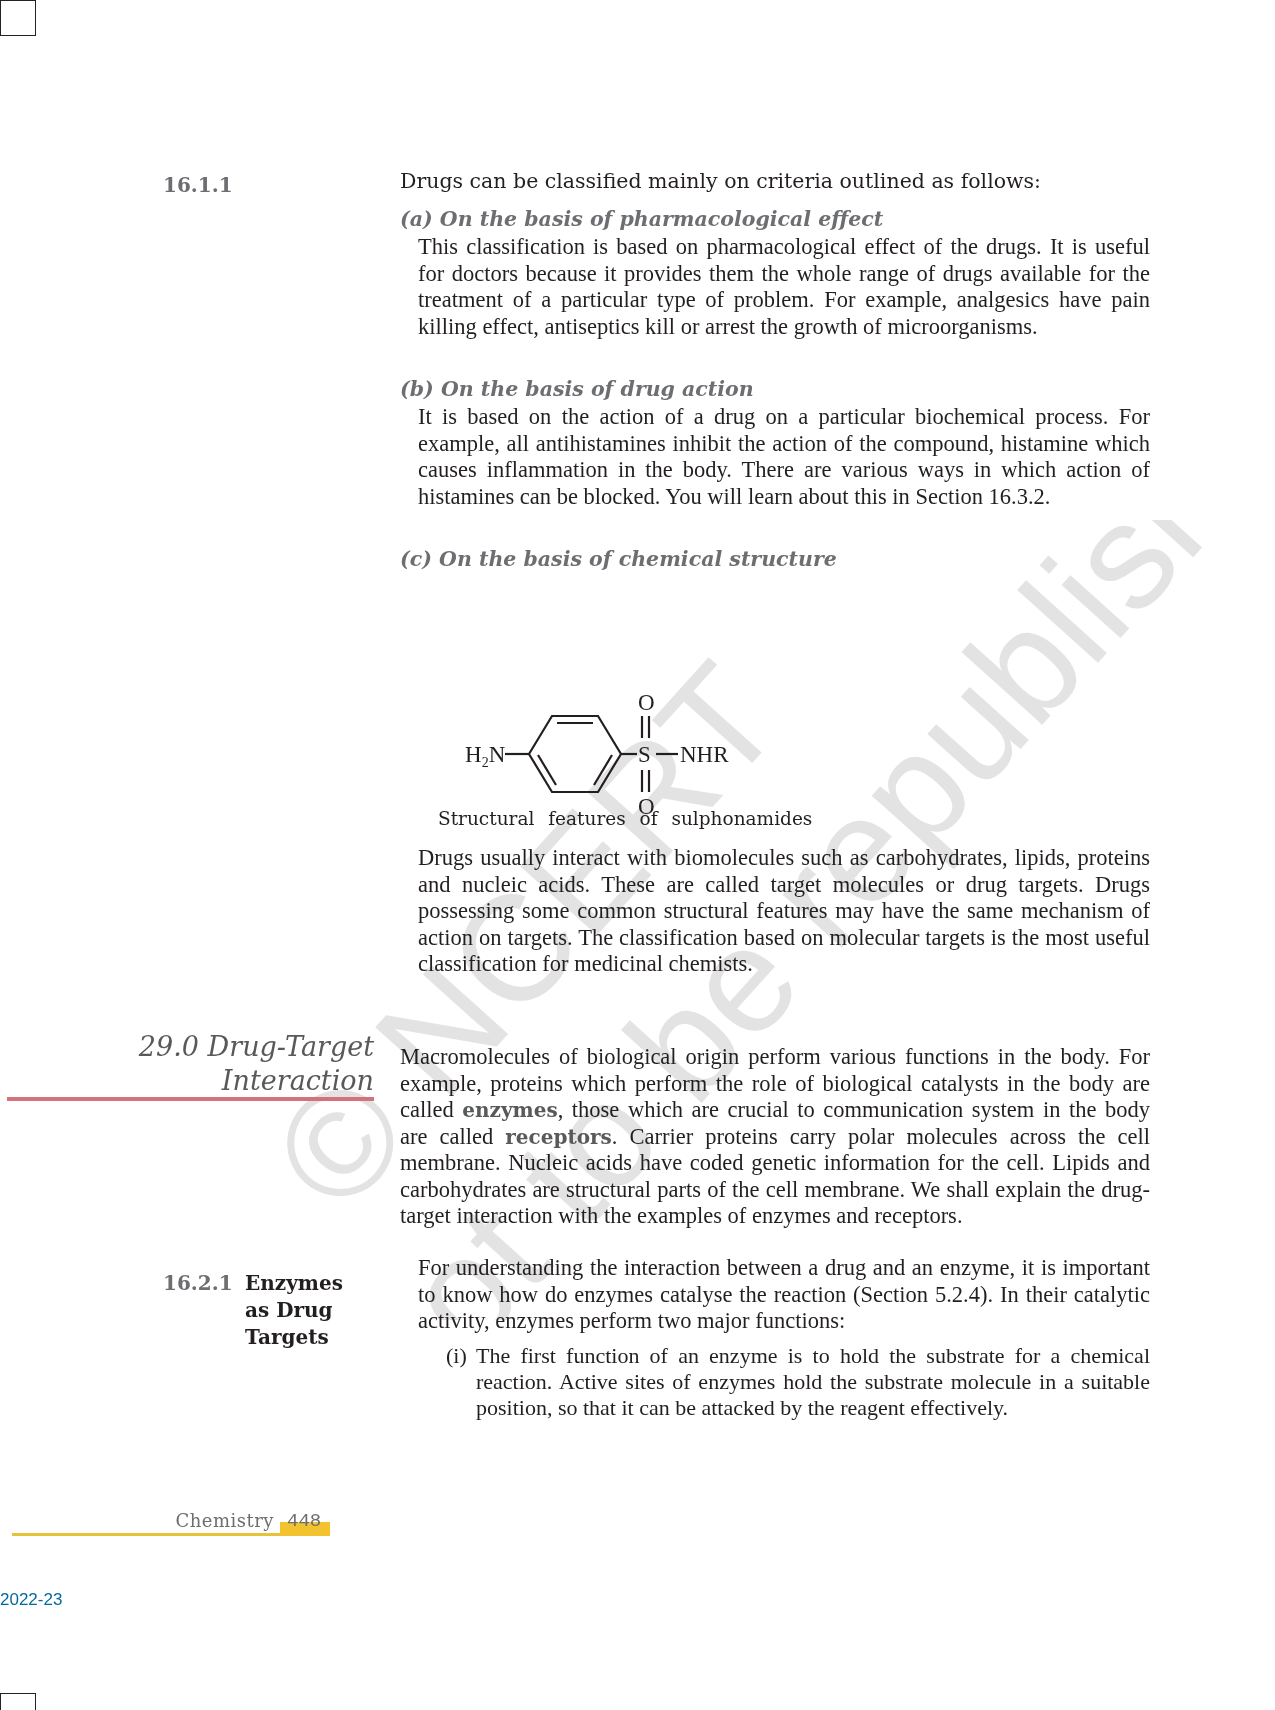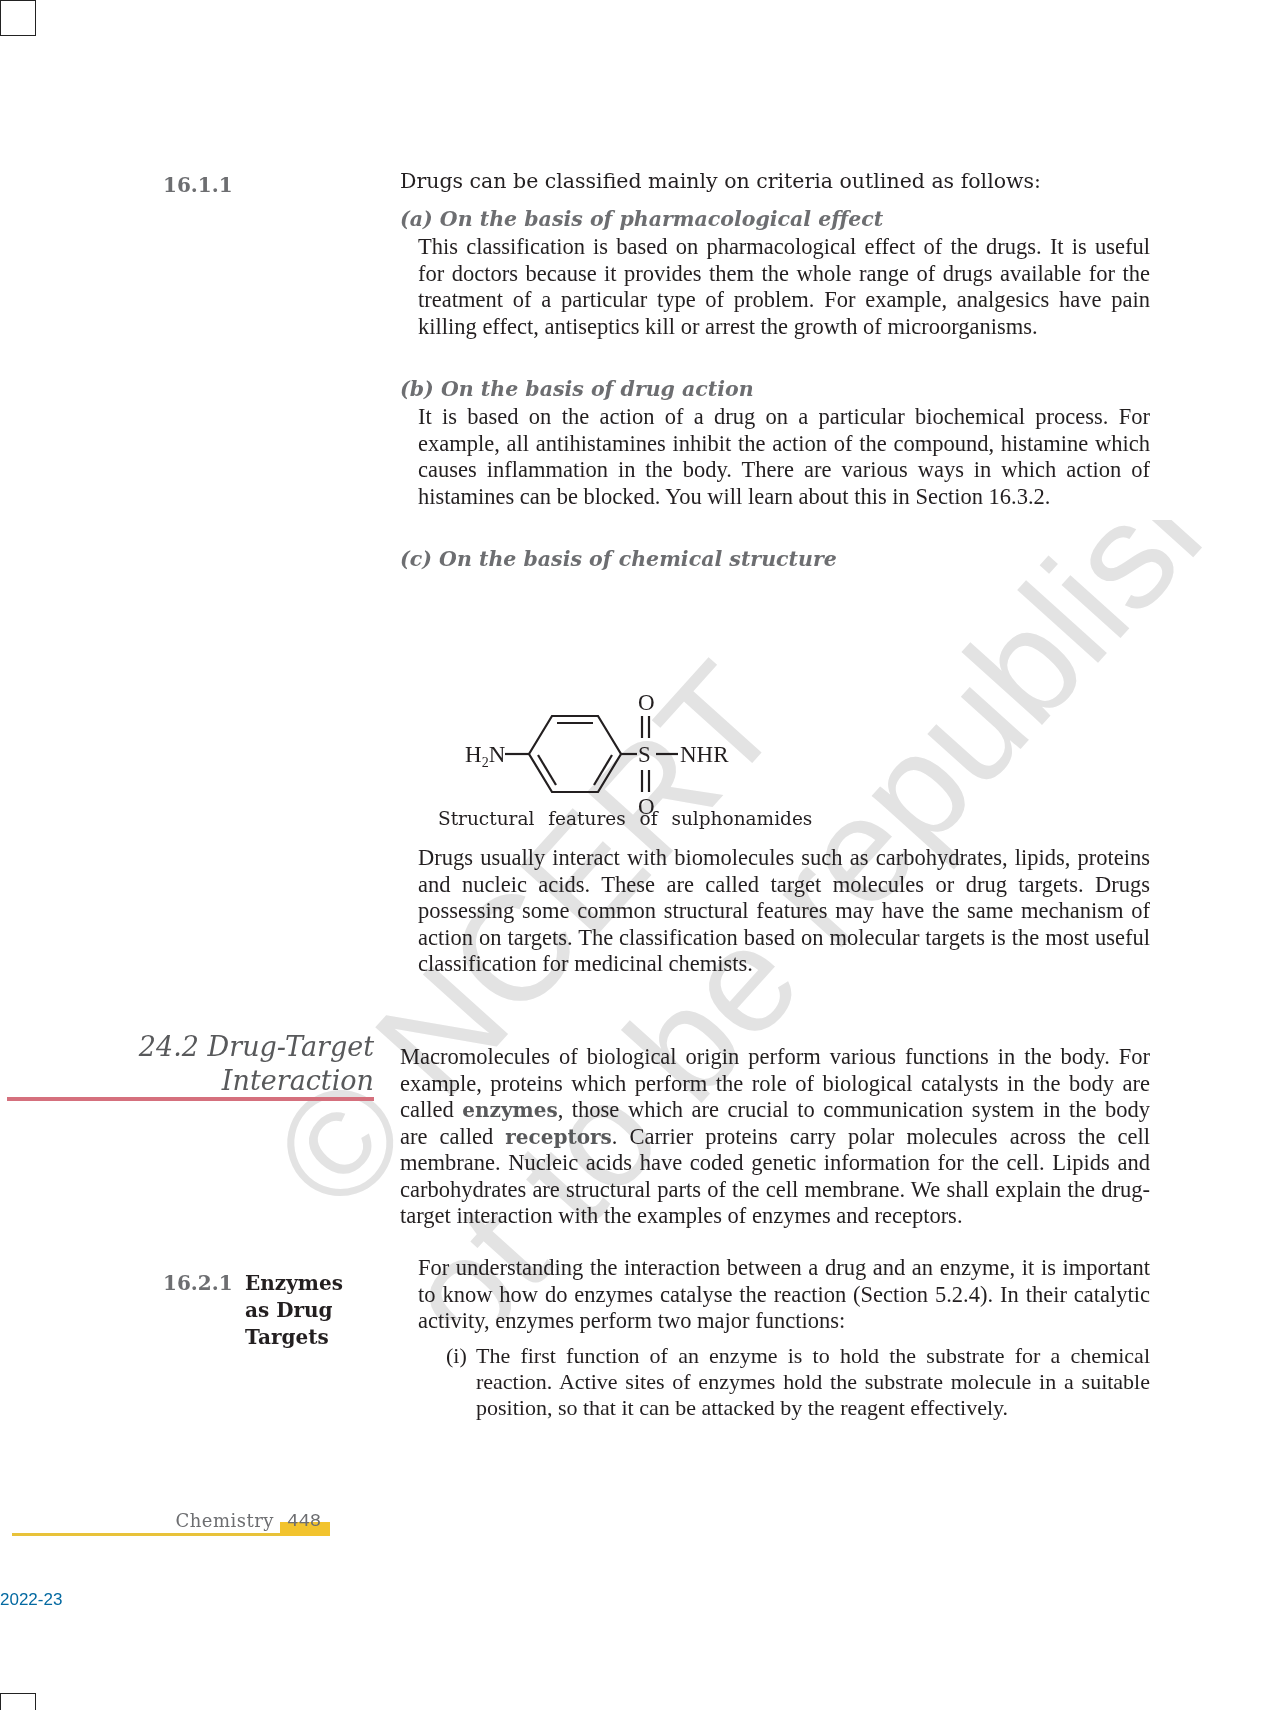--- a/index.html
+++ b/index.html
@@ -137,21 +137,21 @@
     <line x1="201" y1="64" x2="223" y2="64"></line>
   </g>
 </svg>
 <div class="caption">Structural features of sulphonamides</div>
 
 <div class="block blk-d">
   <div class="item-body">Drugs usually interact with biomolecules such as carbohydrates, lipids, proteins and nucleic acids. These are called target molecules or drug targets. Drugs possessing some common structural features may have the same mechanism of action on targets. The classification based on molecular targets is the most useful classification for medicinal chemists.</div>
 </div>
 
 <div class="section-head">
-  <div><span>24.2</span> <span>Drug-Target</span></div>
+  <div><span>29.0</span> <span>Drug-Target</span></div>
   <div>Interaction</div>
 </div>
 <div class="section-rule"></div>
 
 <div class="block blk-macro p-justify"><span>Macromolecules of biological origin perform various functions in the body. For example, proteins which perform the role of biological catalysts in the body are called </span><span class="bold-term">enzymes</span><span>, those which are crucial to communication system in the body are called </span><span class="bold-term">receptors</span><span>. Carrier proteins carry polar molecules across the cell membrane. Nucleic acids have coded genetic information for the cell. Lipids and carbohydrates are structural parts of the cell membrane. We shall explain the drug-target interaction with the examples of enzymes and receptors.</span></div>
 
 <div class="margin-head mh-1621">
   <span class="num">16.2.1</span><span class="ttl">Enzymes as Drug Targets</span>
 </div>
 

